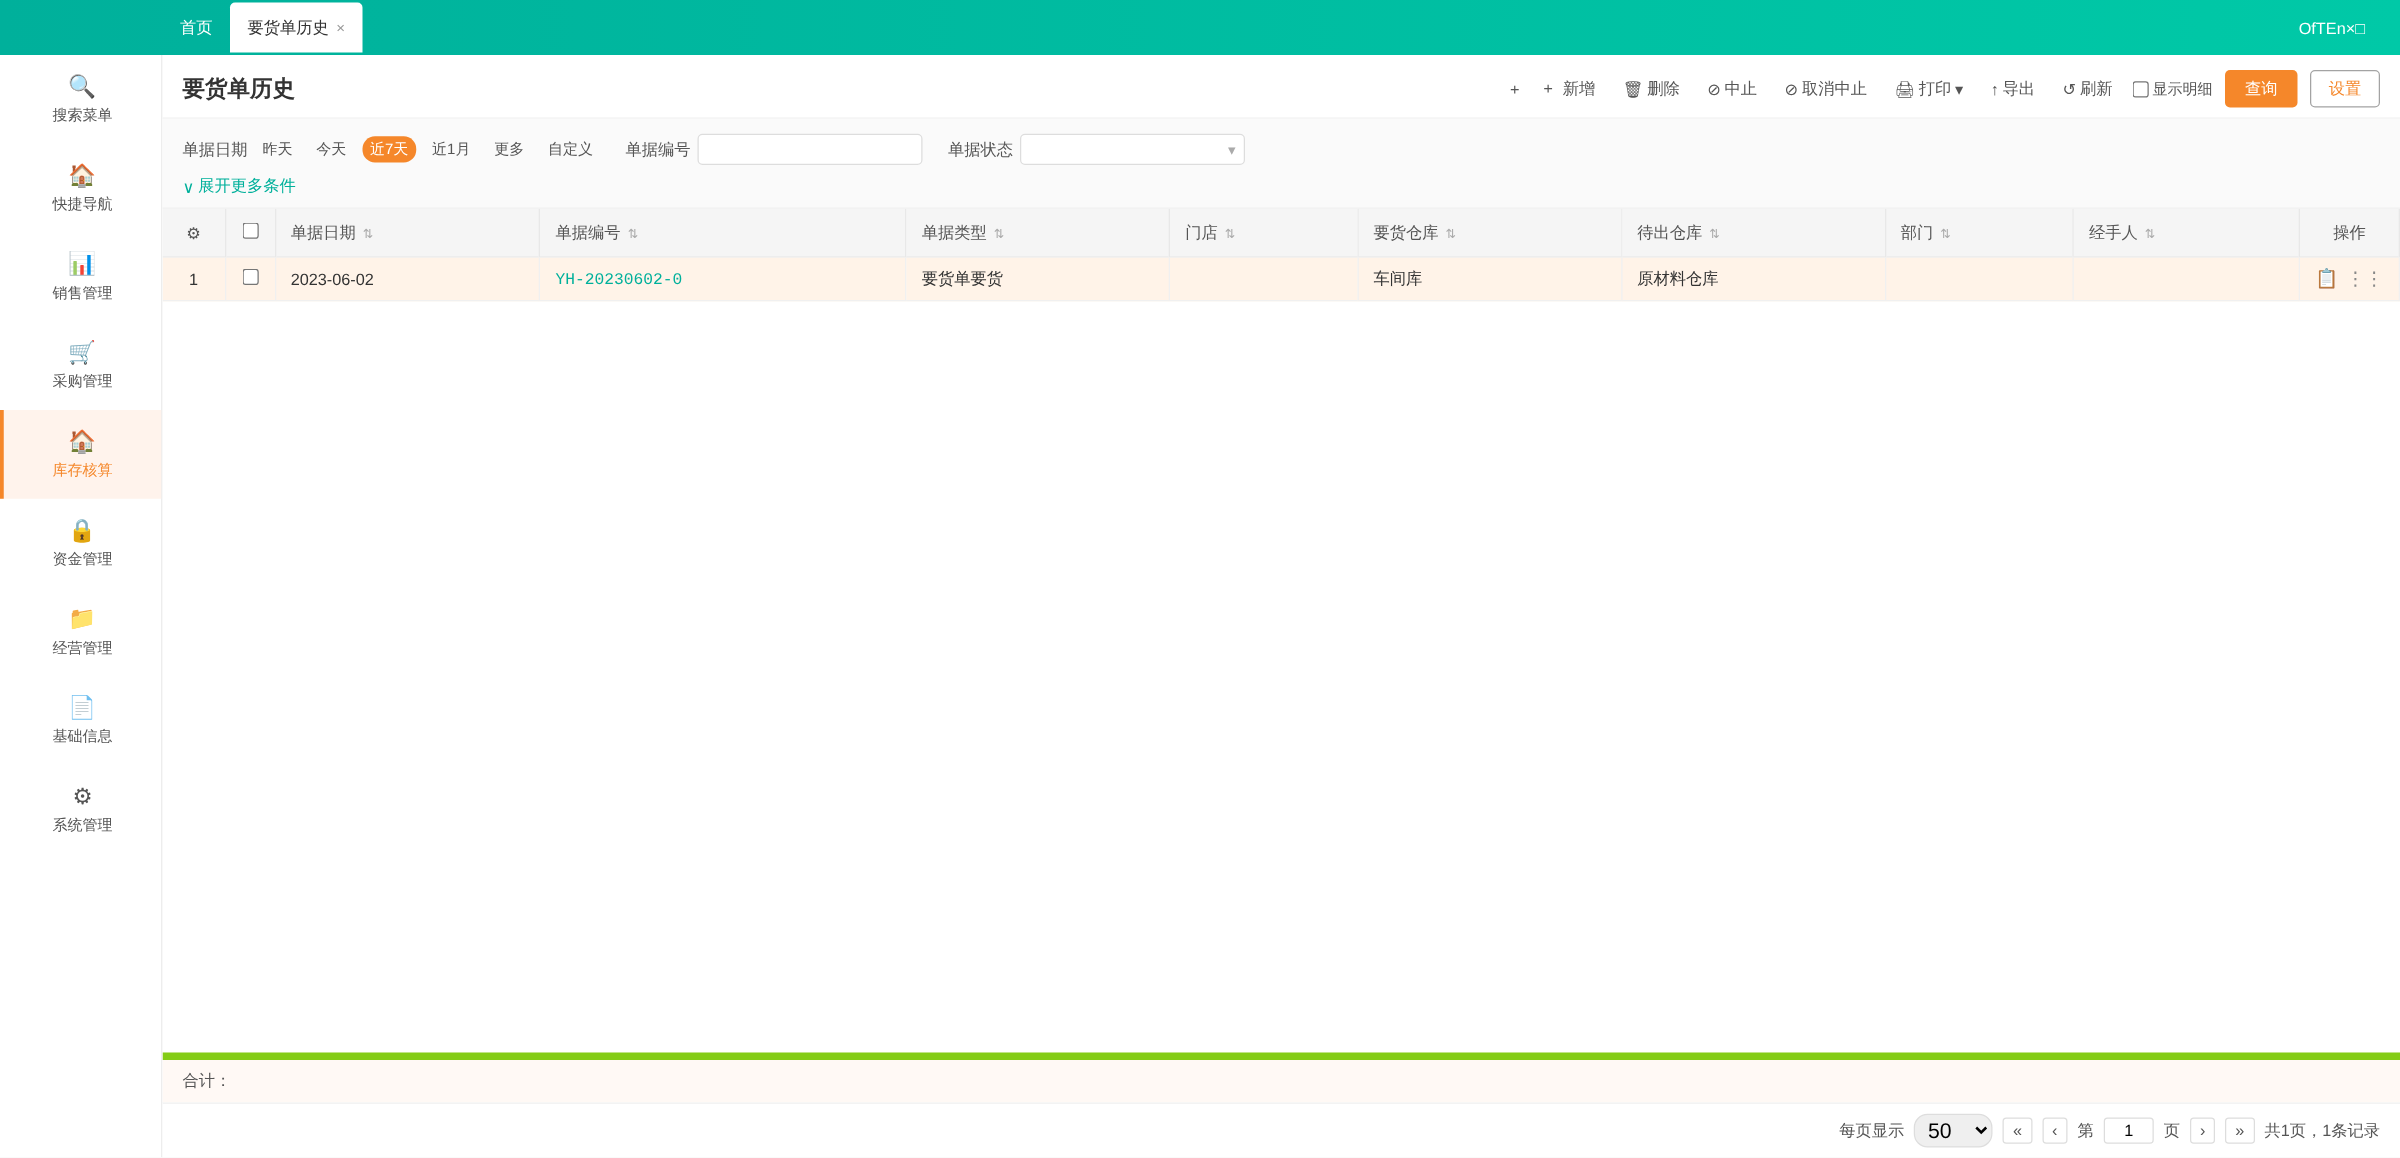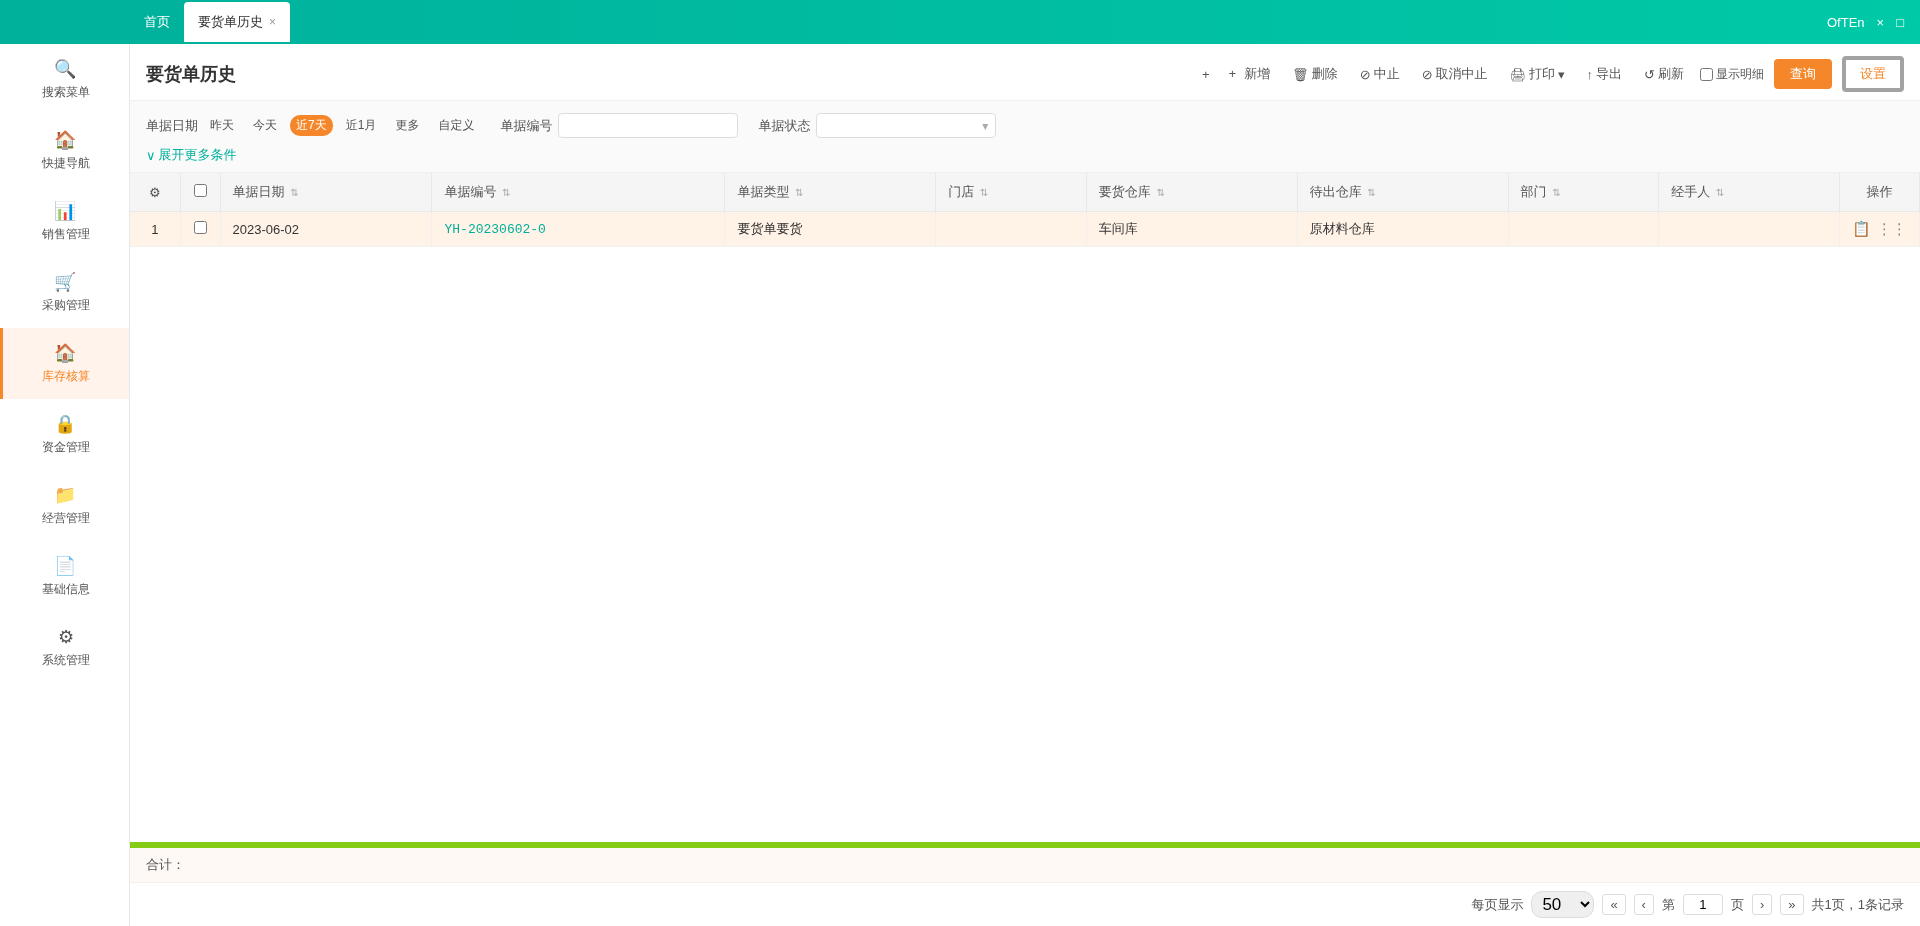--- a/index.html
+++ b/index.html
@@ -32,24 +32,23 @@
     .top-tab .close-icon {
       margin-left: 6px;
       font-size: 12px;
       color: #999;
       cursor: pointer;
     }
     .top-bar-right {
       margin-left: auto;
       display: flex;
       align-items: center;
-      padding-right: 16px;
+      padding-right: 28px;
       color: #fff;
       font-size: 13px;
-      gap: 12px;
     }
     .top-bar-right span { cursor: pointer; }
 
     
     .main-layout {
       display: flex;
       flex: 1;
       overflow: hidden;
     }
 
@@ -120,21 +119,21 @@
       color: #fff;
       border: none;
       padding: 6px 16px;
       border-radius: 4px;
       cursor: pointer;
       font-size: 13px;
     }
     .btn-secondary {
       background: #fff;
       color: #f5872a;
-      border: 4px solid #a3a3a3;
+      border: 1px solid #a3a3a3;
       padding: 5px 14px;
       border-radius: 4px;
       cursor: pointer;
       font-size: 13px;
     }
     .checkbox-label {
       display: flex;
       align-items: center;
       gap: 3px;
       font-size: 12px;

